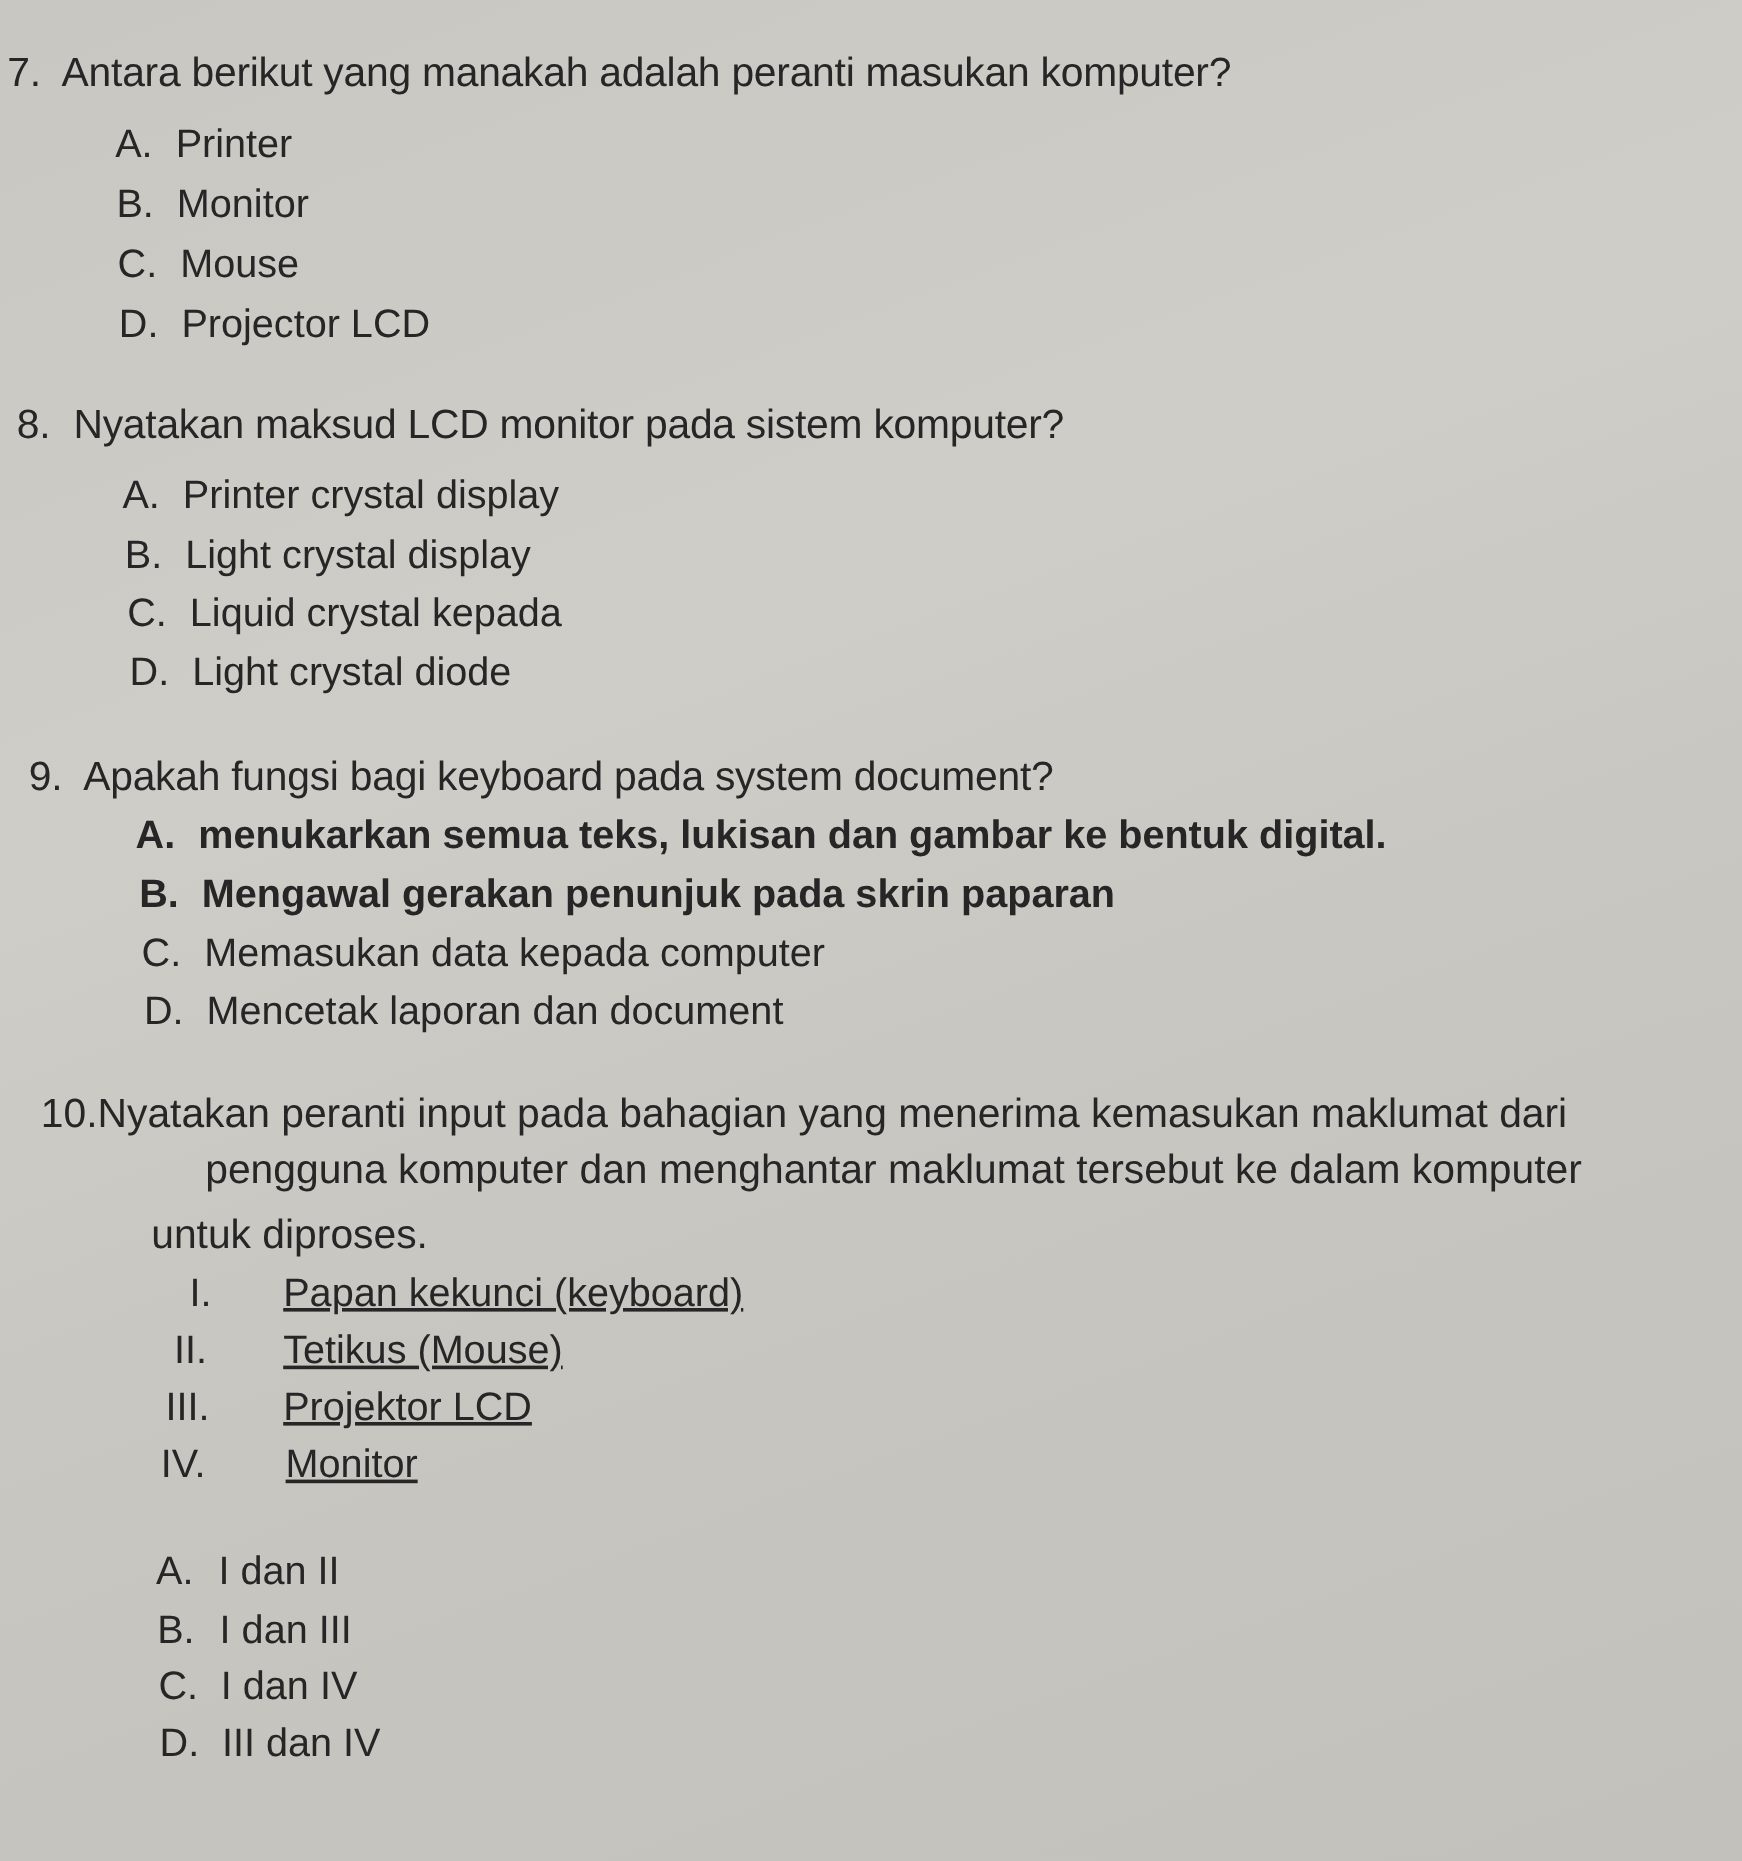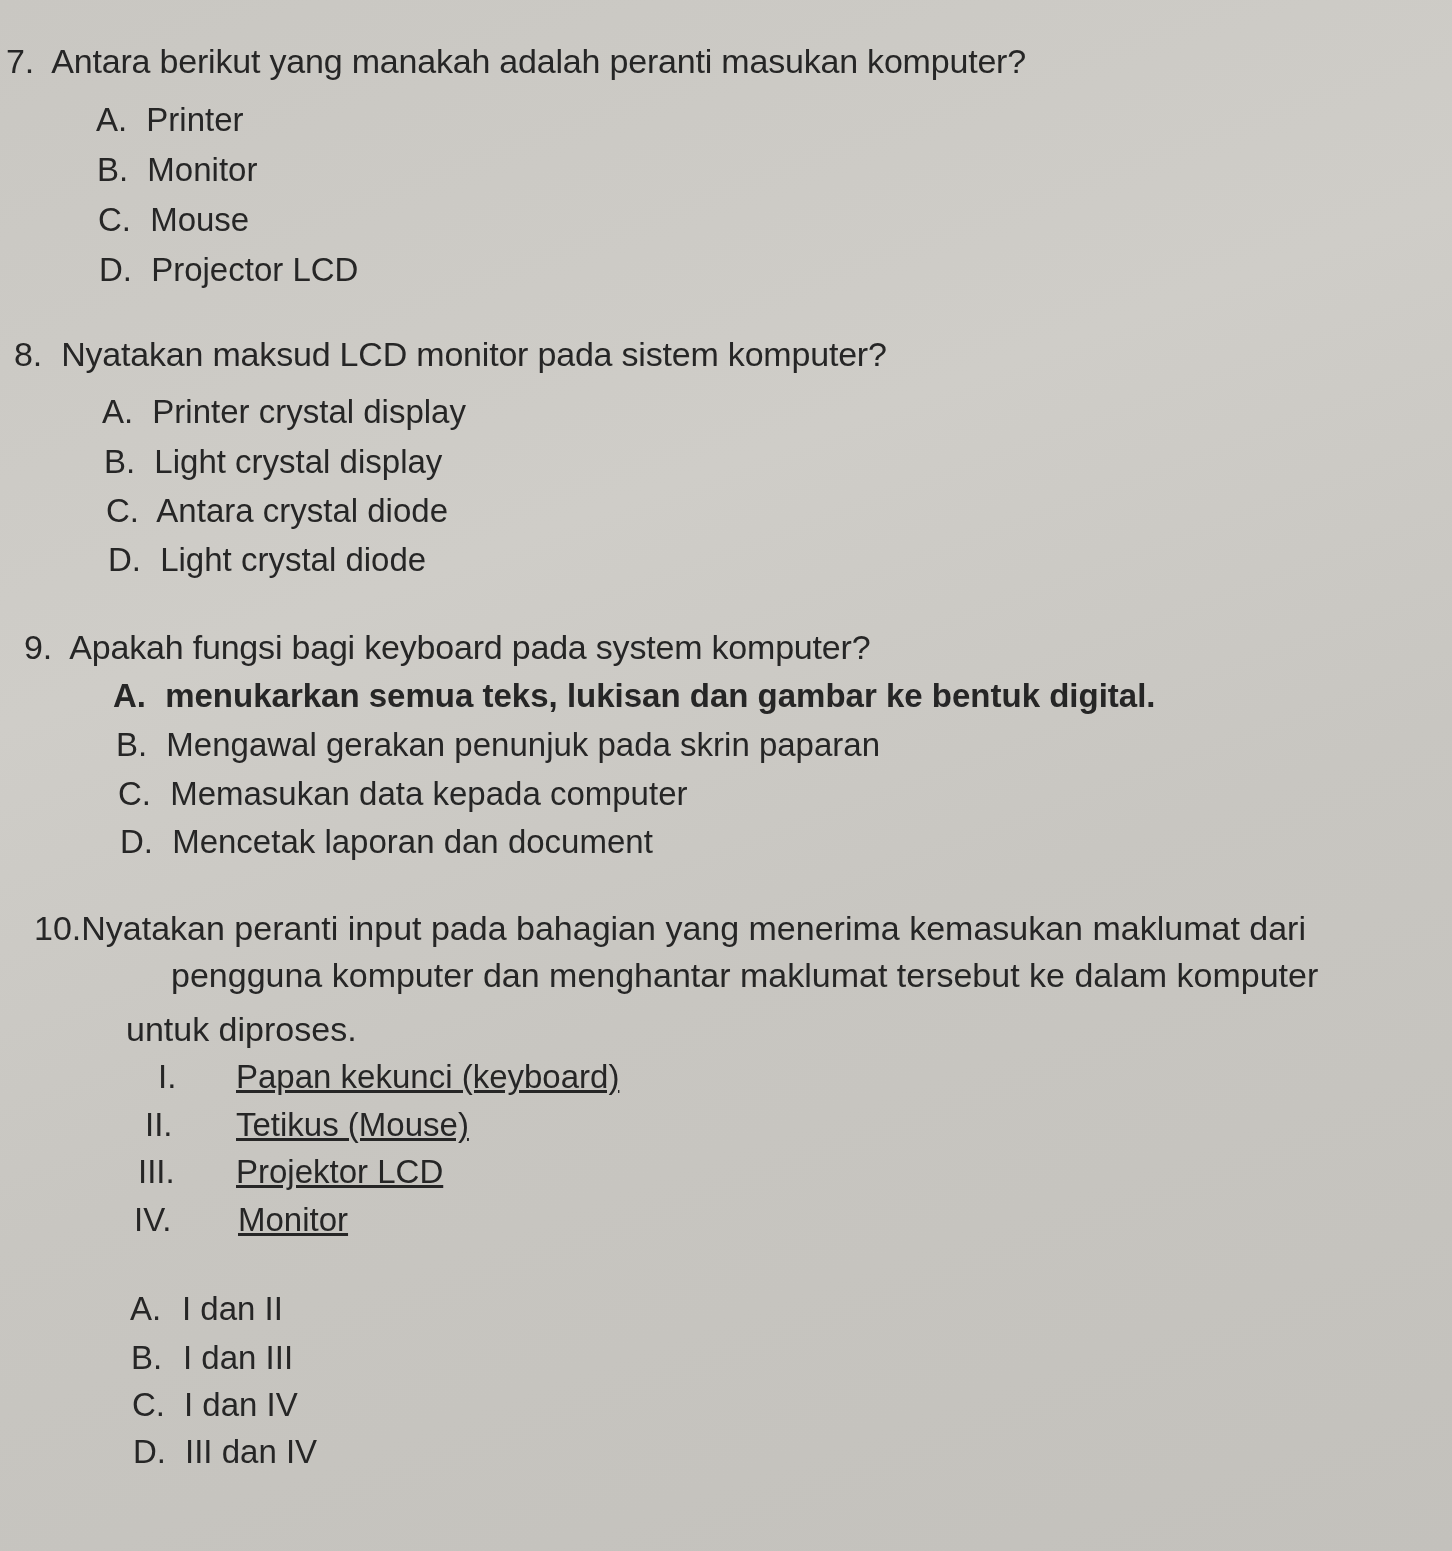--- a/index.html
+++ b/index.html
@@ -94,38 +94,38 @@
     <div class="opt" style="left:102px; top:395px;">
       <span class="letter" style="margin-right: 10px;">A.</span>
       <span>Printer crystal display</span>
     </div>
     <div class="opt" style="left:104px; top:445px;">
       <span class="letter" style="margin-right: 10px;">B.</span>
       <span>Light crystal display</span>
     </div>
     <div class="opt" style="left:106px; top:494px;">
       <span class="letter" style="margin-right: 10px;">C.</span>
-      <span>Antara crystal diode</span>
+      <span>Liquid crystal kepada</span>
     </div>
     <div class="opt" style="left:108px; top:543px;">
       <span class="letter" style="margin-right: 10px;">D.</span>
       <span>Light crystal diode</span>
     </div>
   </section>
 
   <section>
     <div class="q" style="left:24px; top:630px;">
       <span class="num" style="margin-right: 10px;">9.</span>
-      <span>Apakah fungsi bagi keyboard pada system komputer?</span>
+      <span>Apakah fungsi bagi keyboard pada system document?</span>
     </div>
     <div class="opt" style="left:113px; top:679px;font-weight:bold;">
       <span class="letter" style="margin-right: 10px;">A.</span>
       <span>menukarkan semua teks, lukisan dan gambar ke bentuk digital.</span>
     </div>
-    <div class="opt" style="left:116px; top:728px;">
+    <div class="opt" style="left:116px; top:728px;font-weight:bold;">
       <span class="letter" style="margin-right: 10px;">B.</span>
       <span>Mengawal gerakan penunjuk pada skrin paparan</span>
     </div>
     <div class="opt" style="left:118px; top:777px;">
       <span class="letter" style="margin-right: 10px;">C.</span>
       <span>Memasukan data kepada computer</span>
     </div>
     <div class="opt" style="left:120px; top:825px;">
       <span class="letter" style="margin-right: 10px;">D.</span>
       <span>Mencetak laporan dan document</span>

